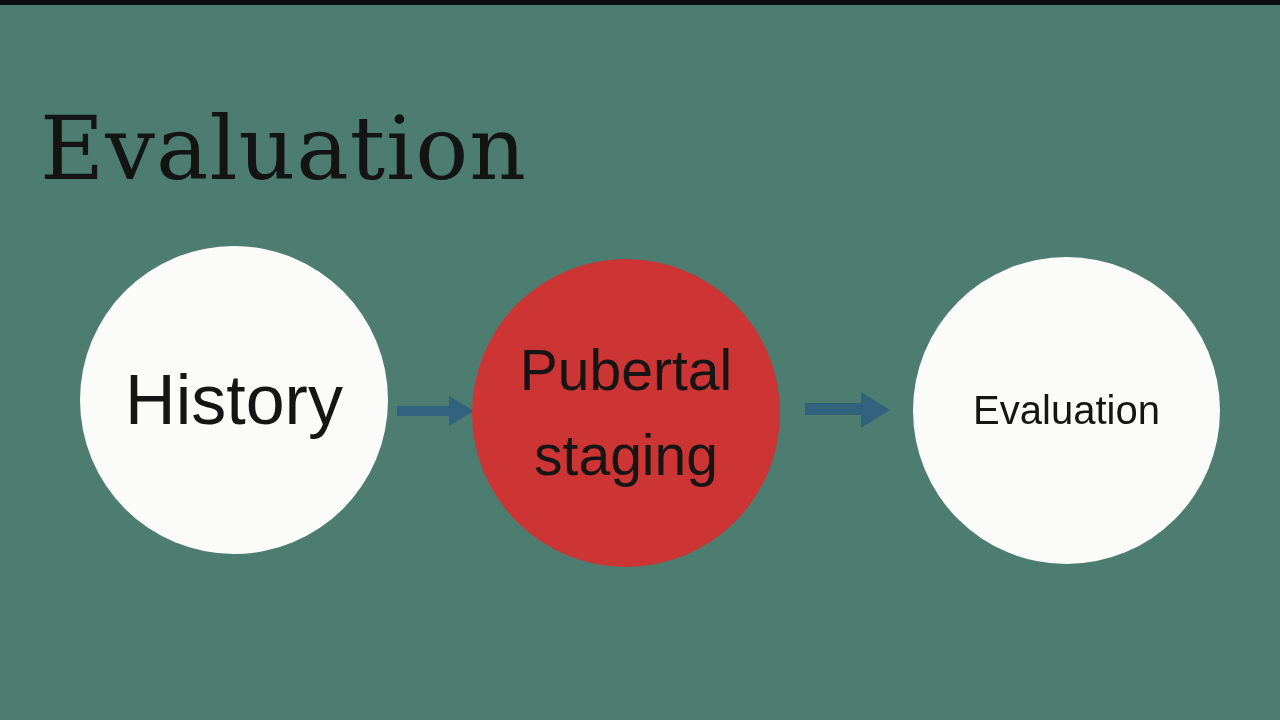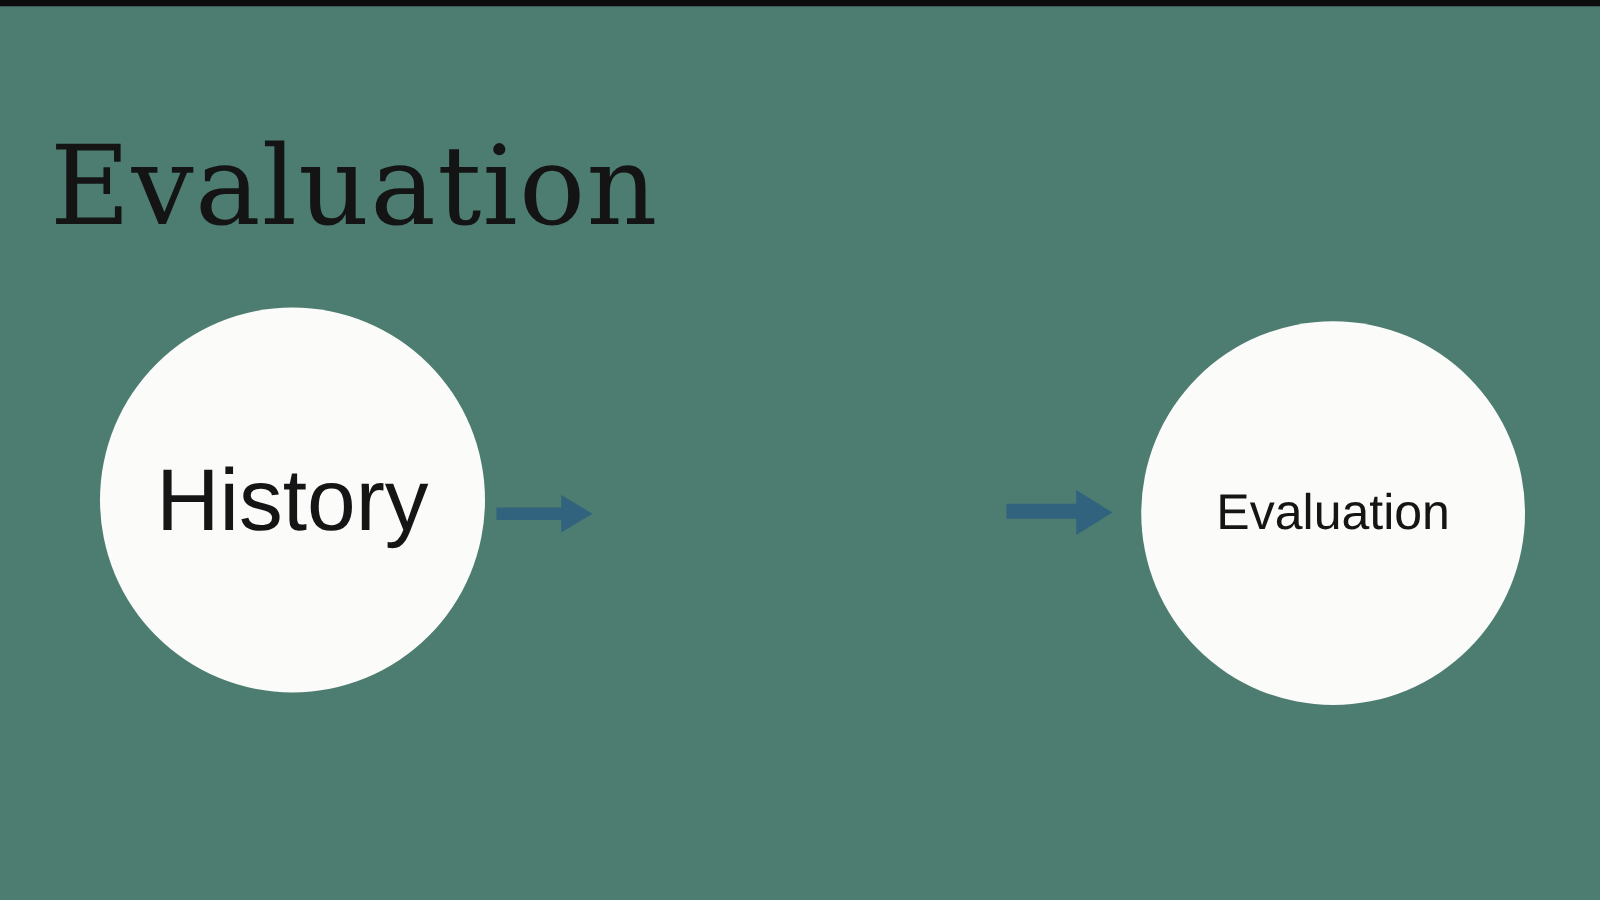--- a/index.html
+++ b/index.html
@@ -85,20 +85,24 @@
   <h1 class="slide-title" style="color: rgb(20, 20, 20);">Evaluation</h1>
 
   <div class="step step-history" style="background-color: rgb(251, 251, 249); color: rgb(21, 21, 21); align-items: center;">
     <span class="line">History</span>
   </div>
 
   <svg class="connector connector-1" width="78" height="40" viewBox="0 0 78 40">
     <polygon points="0,14 52,14 52,4 77,19 52,34 52,24 0,24" fill="#31637e"></polygon>
   </svg>
 
+  <div class="step step-pubertal" style="background-color: rgb(205, 52, 52); color: rgb(21, 21, 21);">
+    <span class="line">Pubertal</span>
+    <span class="line">staging</span>
+  </div>
 
   <svg class="connector connector-2" width="86" height="44" viewBox="0 0 86 44">
     <polygon points="0,15 56,15 56,4 85,22 56,40 56,27 0,27" fill="#31637e"></polygon>
   </svg>
 
   <div class="step step-boneage" style="background-color: rgb(251, 251, 249); color: rgb(21, 21, 21);">
     <span class="line">Evaluation</span>
   </div>
 
 </div>

